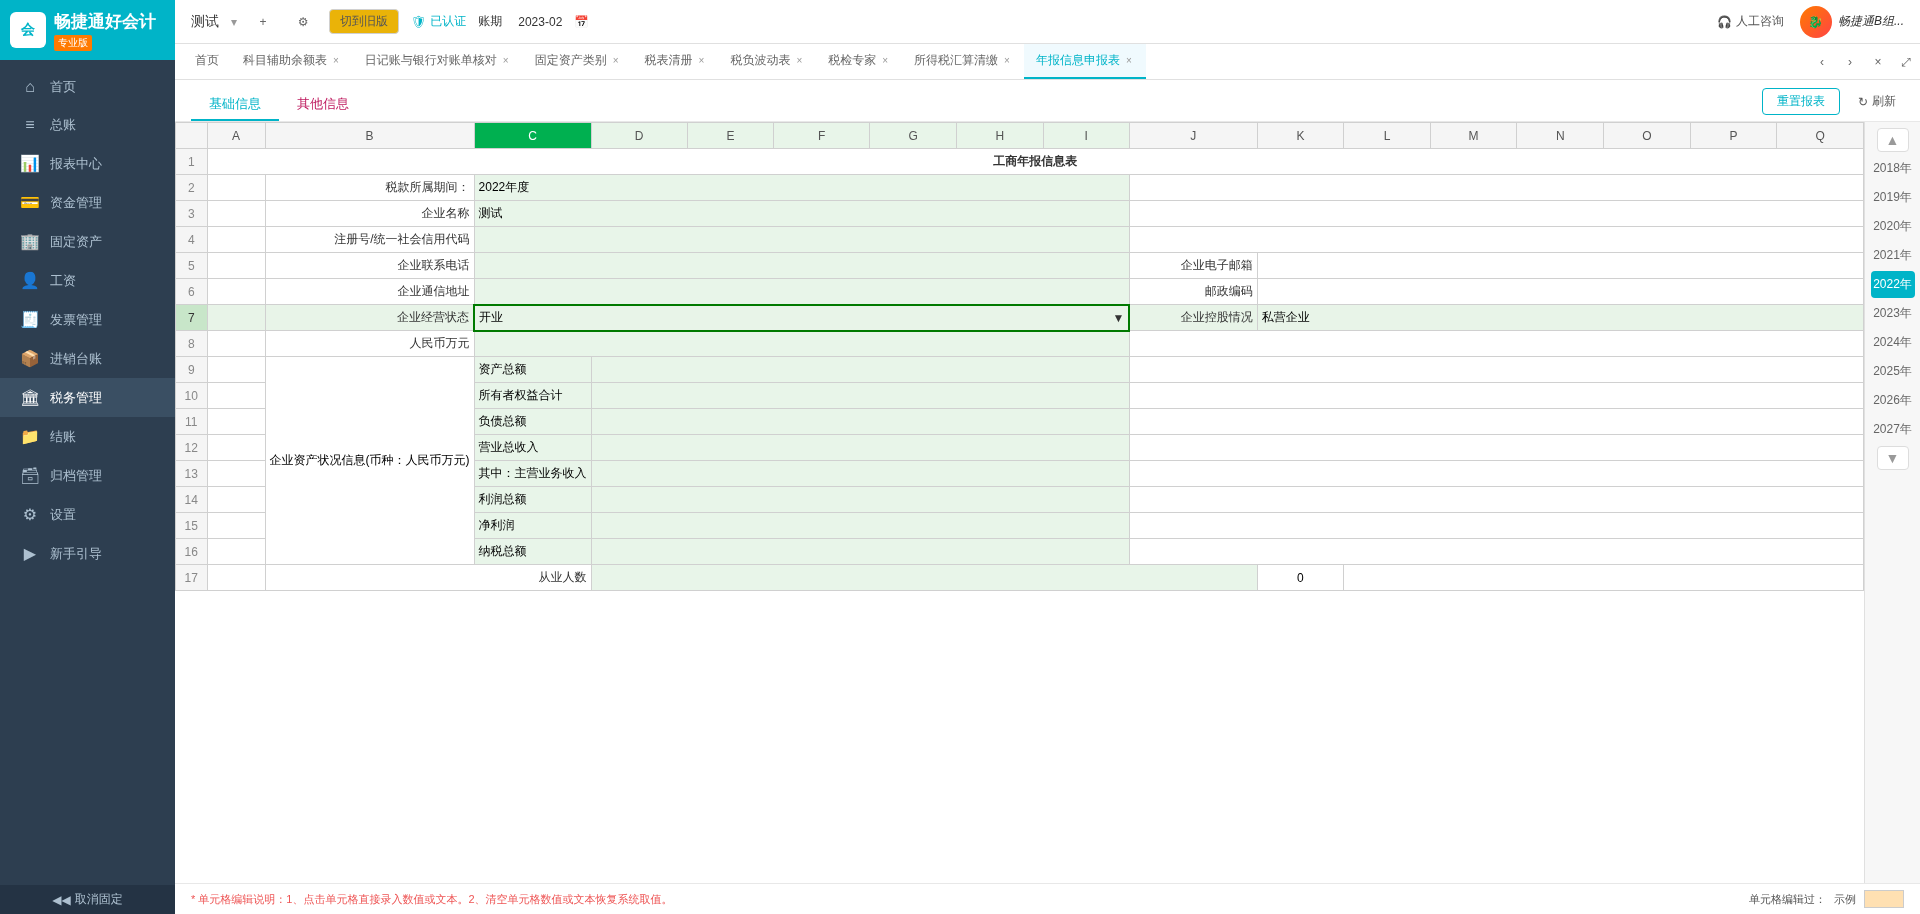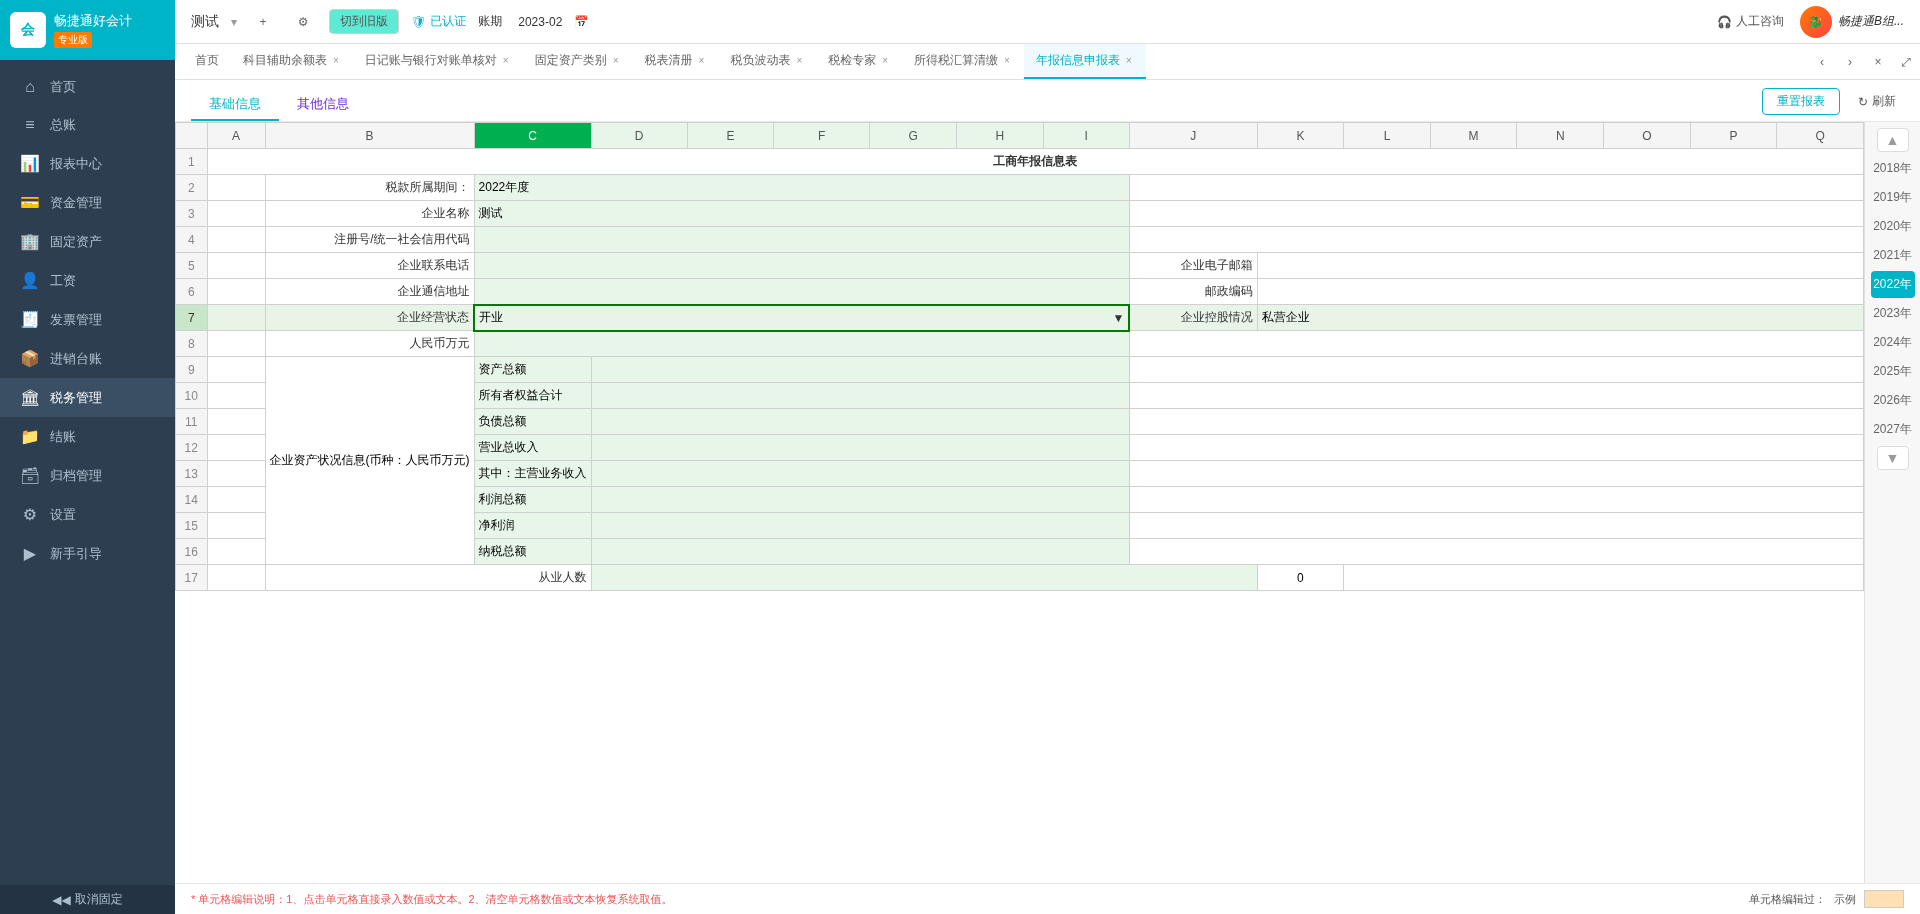--- a/index.html
+++ b/index.html
@@ -72,21 +72,21 @@
     .topbar-icon-btn {
       width: 28px; height: 28px;
       display: flex; align-items: center; justify-content: center;
       cursor: pointer; color: #666; border-radius: 4px;
     }
     .topbar-switch-btn {
       border: 1px solid #d0d0d0;
       padding: 3px 10px;
       border-radius: 4px;
       cursor: pointer; color: #555; font-size: 12px;
-      background: #5eead4;
+      background: #eab308;
     }
     .topbar-verified {
       display: flex; align-items: center; gap: 4px;
       color: #00b4c8; font-size: 12px;
     }
     .topbar-period { color: #333; font-size: 12px; }
     .topbar-spacer { flex: 1; }
     .topbar-right { display: flex; align-items: center; gap: 16px; }
     .topbar-service { display: flex; align-items: center; gap: 4px; color: #555; cursor: pointer; font-size: 12px; }
     .topbar-avatar { display: flex; align-items: center; gap: 6px; cursor: pointer; }
@@ -143,21 +143,21 @@
       padding: 8px 16px 0;
       background: #fff;
       border-bottom: 1px solid #e8e8e8;
       gap: 16px;
       justify-content: space-between;
     }
     .subtab-left { display: flex; gap: 0; }
     .subtab-item {
       padding: 6px 18px;
       cursor: pointer;
-      color: #6d28d9;
+      color: #be185d;
       font-size: 13px;
       border-bottom: 2px solid transparent;
     }
     .subtab-item.active {
       color: #00b4c8;
       border-bottom: 2px solid #00b4c8;
     }
     .subtab-right { display: flex; align-items: center; gap: 10px; padding-bottom: 6px; margin-left: 17px; }
     .reset-btn {
       border: 1px solid #00b4c8;
@@ -274,21 +274,21 @@
   </style>
 </head>
 <body>
 
 <div class="sidebar">
   <div class="sidebar-logo">
     <div class="logo-icon">
       <span>会</span>
     </div>
     <div>
-      <div style="font-size:13px;font-weight:normal;">畅捷通好会计</div>
+      <div style="font-size:17px;font-weight:bold;">畅捷通好会计</div>
       <div><span class="logo-subtext">专业版</span></div>
     </div>
   </div>
   <div class="sidebar-nav">
     <div class="sidebar-item">
       <span class="icon">⌂</span>
       <span class="label">首页</span>
     </div>
     <div class="sidebar-item">
       <span class="icon">≡</span>

